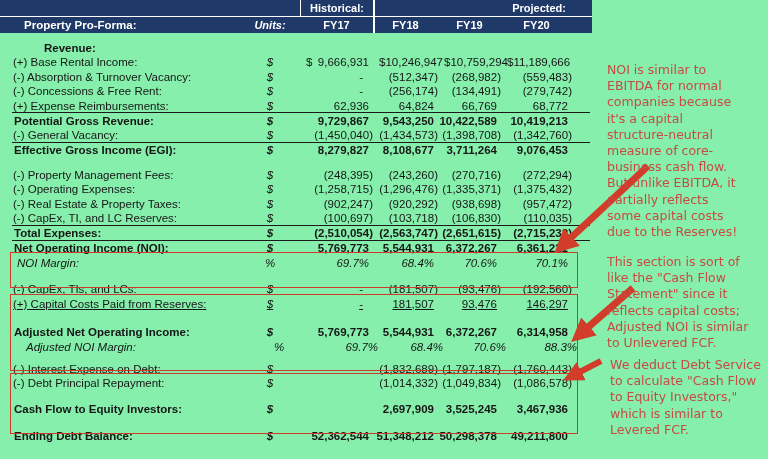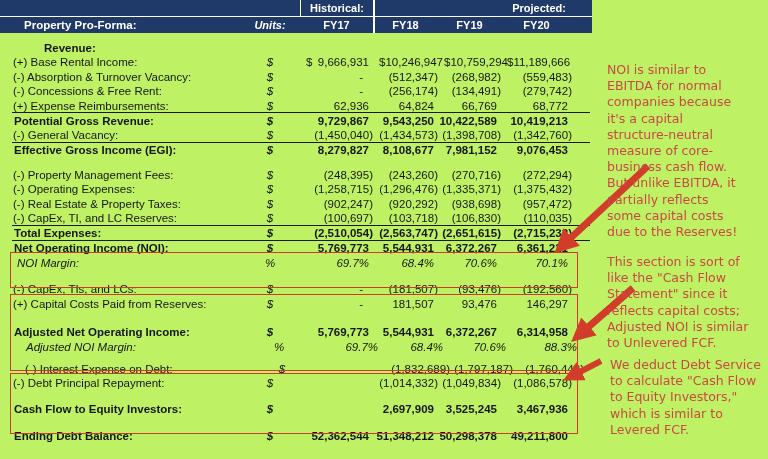--- a/index.html
+++ b/index.html
@@ -1,16 +1,16 @@
 <!DOCTYPE html>
 <html><head>
 <meta charset="utf-8">
 <style>
   html,body{margin:0;padding:0;background:#fff;}
-  .stage{position:relative;width:768px;height:459px;background:#bef264;overflow:hidden;
+  .stage{position:relative;width:768px;height:459px;background:#86efac;overflow:hidden;
          font-family:"Liberation Sans",sans-serif;color:#161616;}
 
   
   .thead{position:absolute;left:0;top:0;width:592px;height:33px;background:#1f3a68;color:#fff;}
   .thr1{display:grid;grid-template-columns:300px 73px 219px;height:16px;border-bottom:1px solid #fff;}
   .th-hist{font-size:11px;font-weight:bold;text-align:center;line-height:16px;
            border-left:1.5px solid #fff;}
   .th-proj{font-size:11px;font-weight:bold;text-align:right;line-height:16px;padding-right:26px;}
   .thr2{display:grid;grid-template-columns:240px 60px 73px 65px 63px 71px;height:16px;}
   .th-title{font-size:11.5px;font-weight:bold;line-height:16px;padding-left:24px;}
@@ -140,21 +140,21 @@
         <div class="val">(1,450,040)</div>
         <div class="val">(1,434,573)</div>
         <div class="val">(1,398,708)</div>
         <div class="val">(1,342,760)</div>
       </div>
       <div class="row total" style="height: 15px;">
         <div class="lbl">Effective Gross Income (EGI):</div>
         <div class="units">$</div>
         <div class="val pos">8,279,827</div>
         <div class="val pos">8,108,677</div>
-        <div class="val pos">7,981,152</div>
+        <div class="val pos">3,711,264</div>
         <div class="val pos">9,076,453</div>
       </div>
       <div class="spacer" style="height: 10px;"></div>
       <div class="row item" style="height: 14.5px;">
         <div class="lbl">(-) Property Management Fees:</div>
         <div class="units">$</div>
         <div class="val">(248,395)</div>
         <div class="val">(243,260)</div>
         <div class="val">(270,716)</div>
         <div class="val">(272,294)</div>
@@ -209,21 +209,21 @@
       </div>
       <div class="spacer" style="height: 11px;"></div>
       <div class="row item" style="height: 14.5px;">
         <div class="lbl">(-) CapEx, TIs, and LCs:</div>
         <div class="units">$</div>
         <div class="val dash">-</div>
         <div class="val">(181,507)</div>
         <div class="val">(93,476)</div>
         <div class="val">(192,560)</div>
       </div>
-      <div class="row item" style="height: 14.5px;">
+      <div class="row item" style="height: 14.5px; text-decoration: underline;">
         <div class="lbl">(+) Capital Costs Paid from Reserves:</div>
         <div class="units">$</div>
         <div class="val dash">-</div>
         <div class="val pos">181,507</div>
         <div class="val pos">93,476</div>
         <div class="val pos">146,297</div>
       </div>
       <div class="spacer" style="height: 13px;"></div>
       <div class="row total" style="height: 15px;">
         <div class="lbl">Adjusted Net Operating Income:</div>
@@ -235,21 +235,21 @@
       </div>
       <div class="row margin" style="height: 15.5px; margin-left: 9px;">
         <div class="lbl">Adjusted NOI Margin:</div>
         <div class="units">%</div>
         <div class="val pos">69.7%</div>
         <div class="val pos">68.4%</div>
         <div class="val pos">70.6%</div>
         <div class="val pos">88.3%</div>
       </div>
       <div class="spacer" style="height: 7px;"></div>
-      <div class="row item" style="height: 14.5px; margin-left: 12px;">
+      <div class="row item" style="height: 14.5px;">
         <div class="lbl">(-) Interest Expense on Debt:</div>
         <div class="units">$</div>
         <div class="val"></div>
         <div class="val">(1,832,689)</div>
         <div class="val">(1,797,187)</div>
         <div class="val">(1,760,443)</div>
       </div>
       <div class="row item" style="height: 14.5px;">
         <div class="lbl">(-) Debt Principal Repayment:</div>
         <div class="units">$</div>

